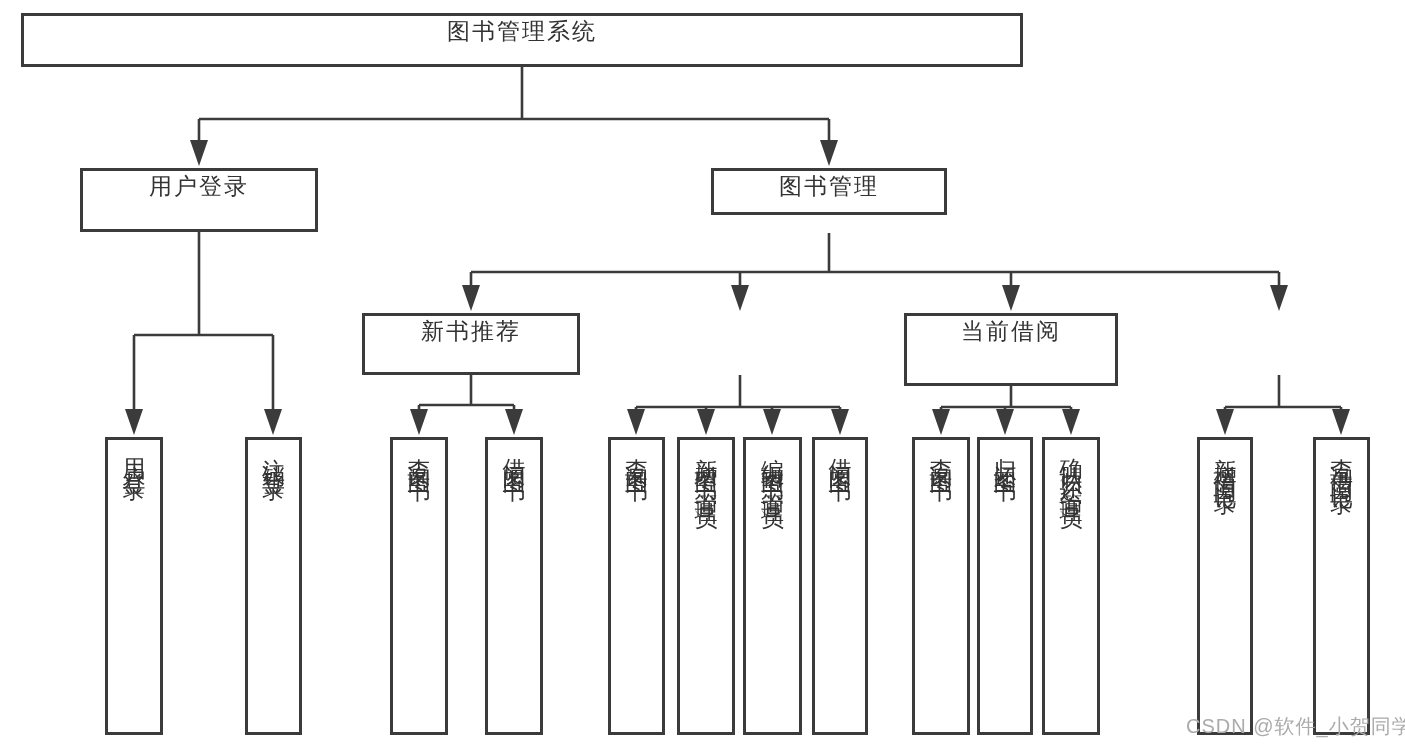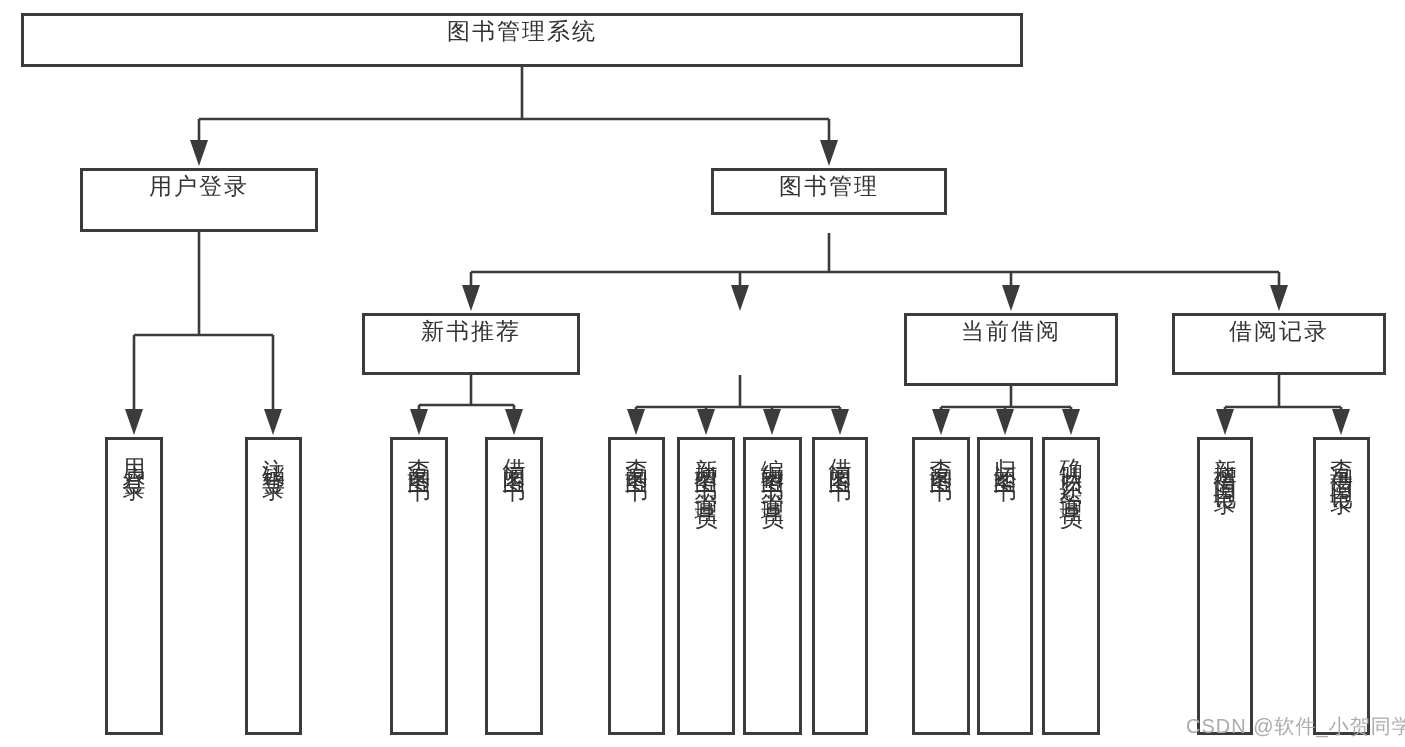--- a/index.html
+++ b/index.html
@@ -120,23 +120,20 @@
   <div class="node h" style="left:711px;top:168px;width:236px;height:47px">
     <span>图书管理</span>
   </div>
 
   <div class="node h" style="left:362px;top:313px;width:218px;height:62px">
     <span>新书推荐</span>
   </div>
   <div class="node h" style="left:904px;top:313px;width:214px;height:73px">
     <span>当前借阅</span>
   </div>
-  <div class="node h" style="left:1172px;top:313px;width:214px;height:62px">
-    <span>借阅记录</span>
-  </div>
 
   <div class="node v" style="left:105px;top:437px;width:58px;height:298px">
     <span>用户登录</span>
   </div>
   <div class="node v" style="left:245px;top:437px;width:57px;height:298px">
     <span>注销登录</span>
   </div>
 
   <div class="node v" style="left:390px;top:437px;width:58px;height:298px">
     <span>查询图书</span>

